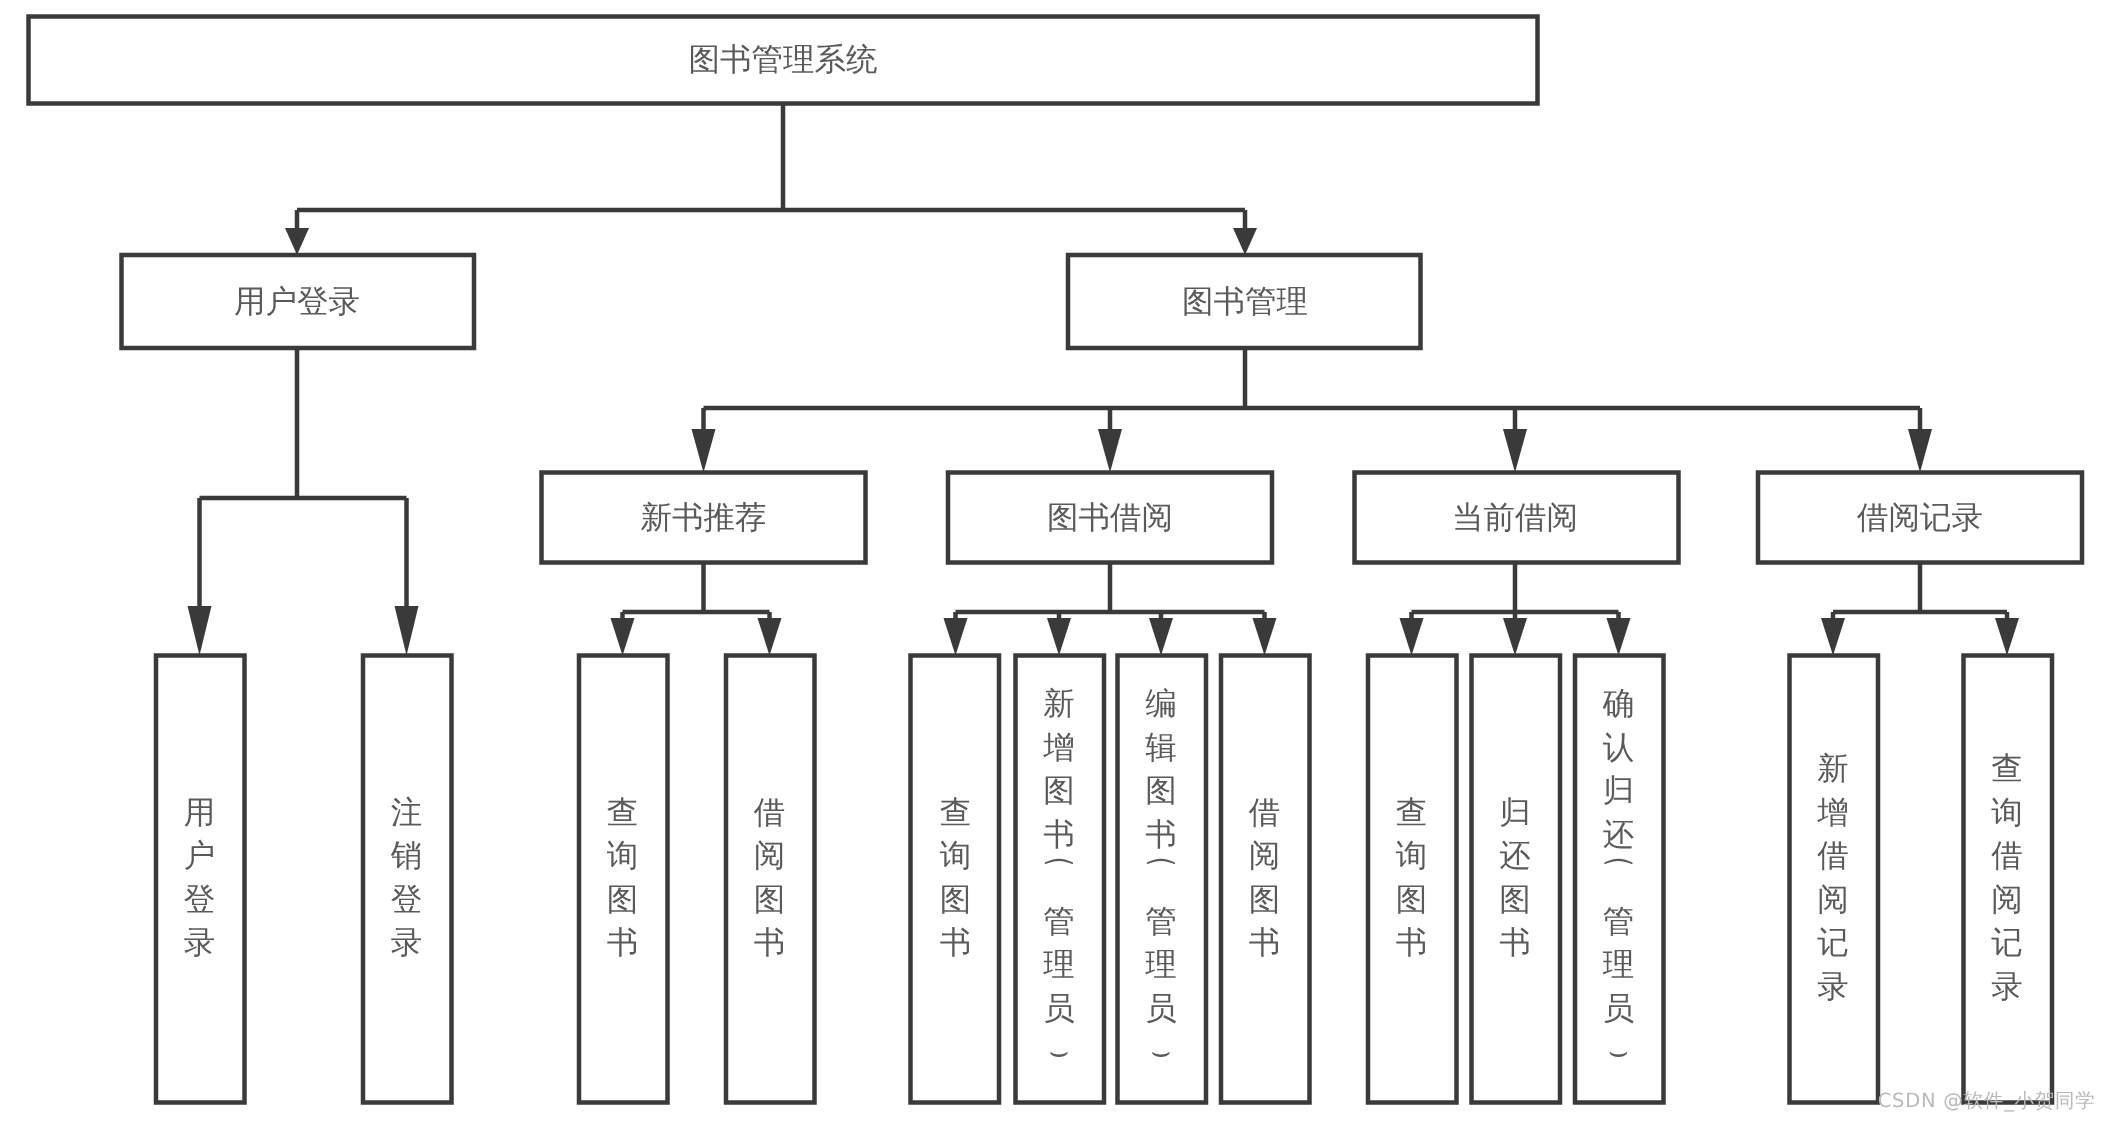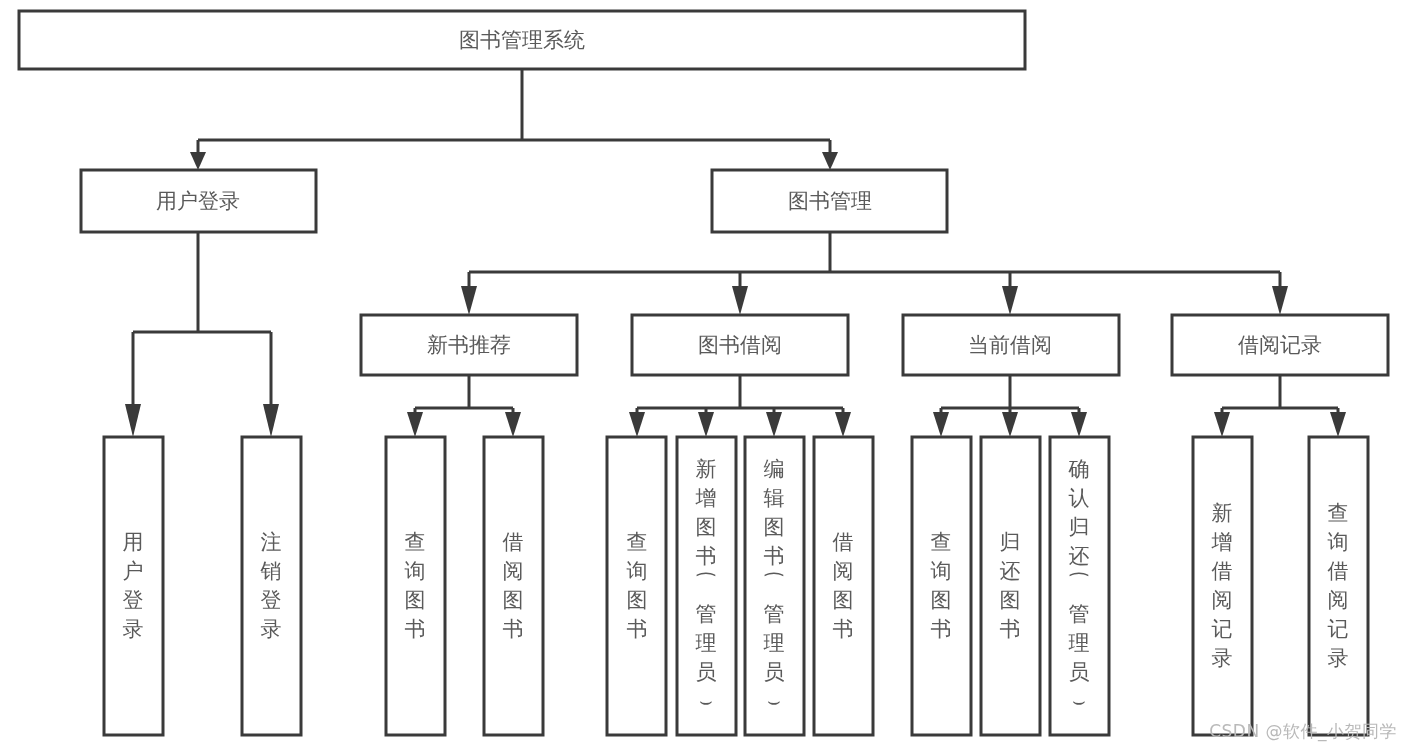--- a/index.html
+++ b/index.html
@@ -51,21 +51,21 @@
     font-size: 21px;
   }
   .label-v {
     font-size: 21px;
   }
   .watermark {
     position: absolute;
     right: 8px;
     bottom: 4px;
     font-family: "DejaVu Sans", "Liberation Sans", sans-serif;
-    font-size: 17px;
+    font-size: 13px;
     color: #b9b9b9;
     letter-spacing: 0.5px;
     white-space: nowrap;
     pointer-events: none;
   }
 </style>
 </head>
 <body>
 
 <div id="diagram-root">

